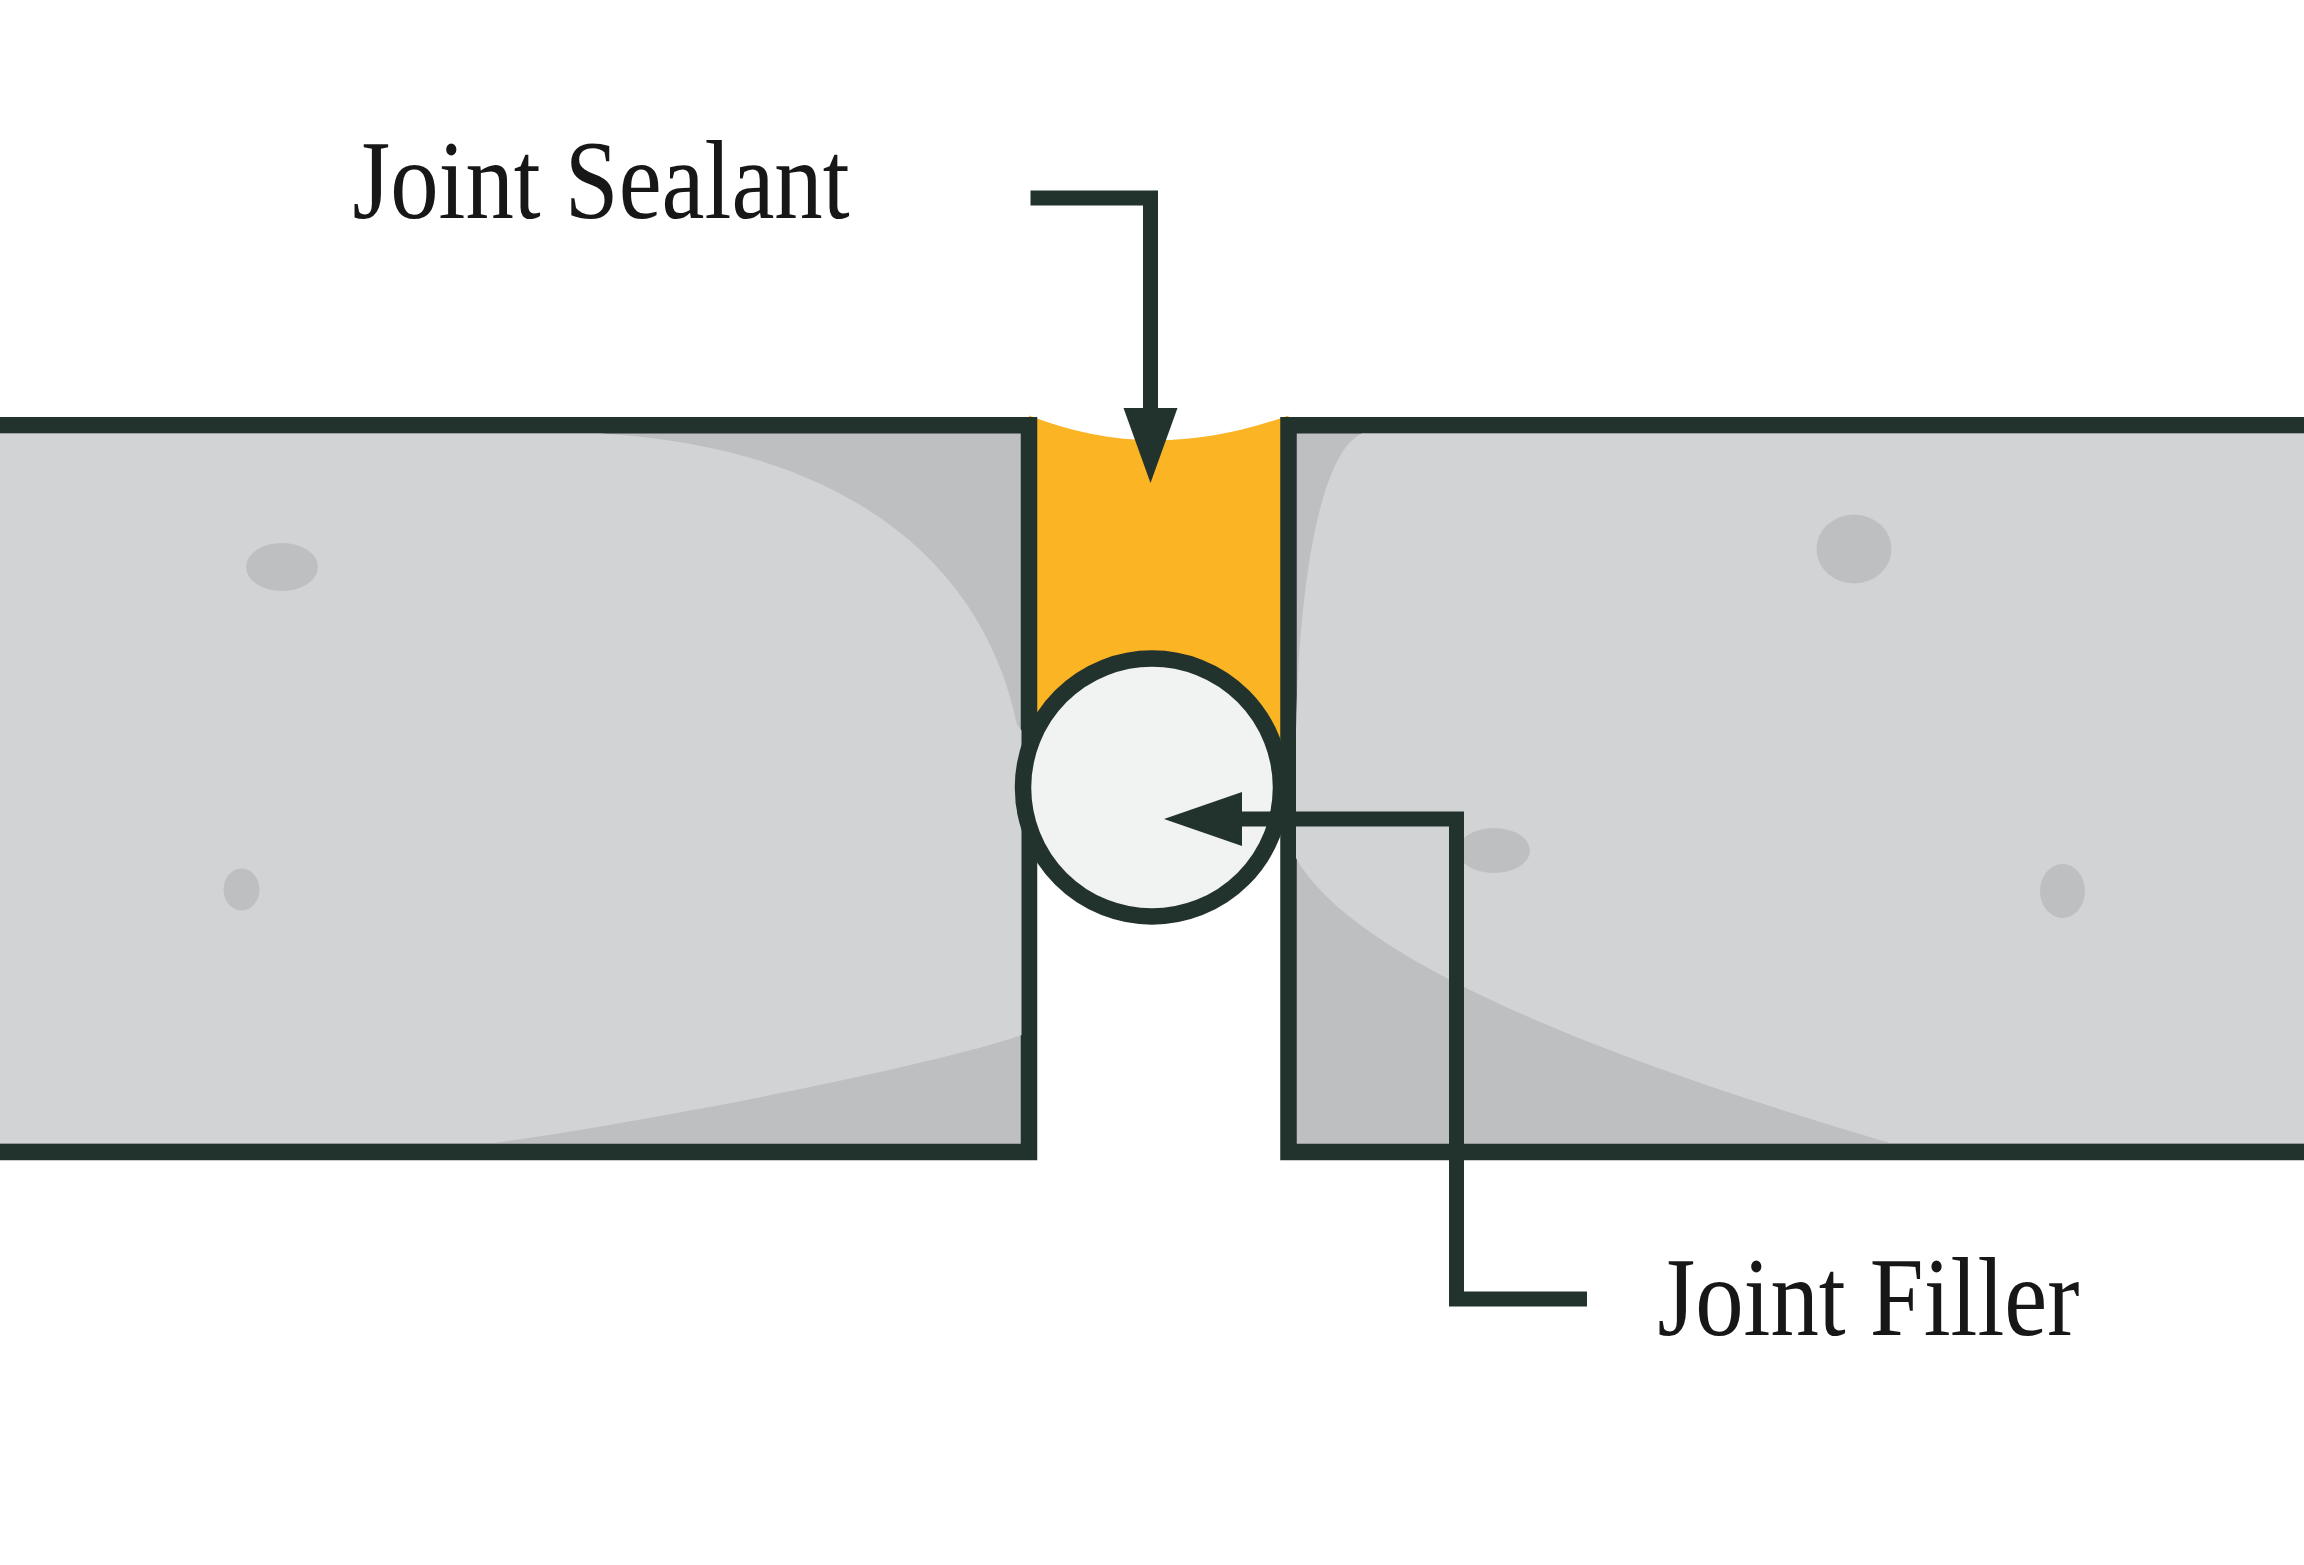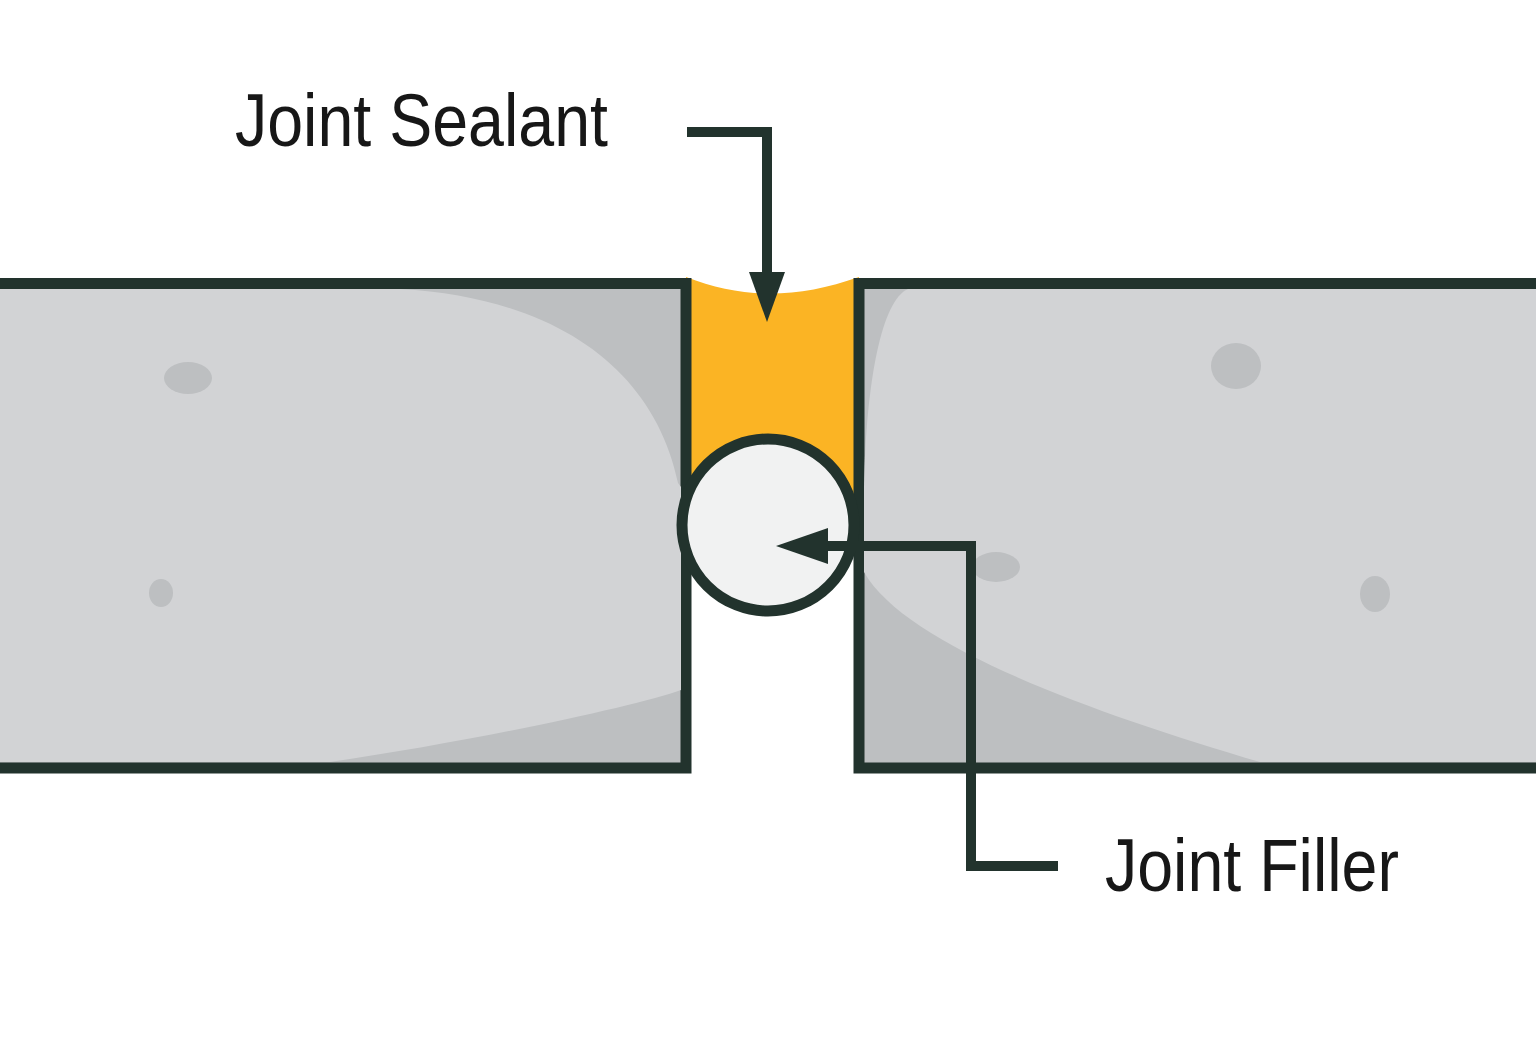--- a/index.html
+++ b/index.html
@@ -10,21 +10,21 @@
     --slab_light:#D2D3D5;
     --slab_dark:#BDBFC1;
     --background:#FFFFFF;
   }
   html,body{margin:0;padding:0;}
   .canvas{
     position:relative;
     width:1536px;height:1008px;
     background:var(--background);
     overflow:hidden;
-    font-family:Liberation Sans, sans-serif;
+    font-family:Liberation Serif, serif;
   }
   .canvas svg{position:absolute;inset:0;}
   .diagram-label{
     position:absolute;
     font-size:75px;
     line-height:75px;
     font-weight:400;
     letter-spacing:0px;
     color:var(--text);
     white-space:nowrap;

